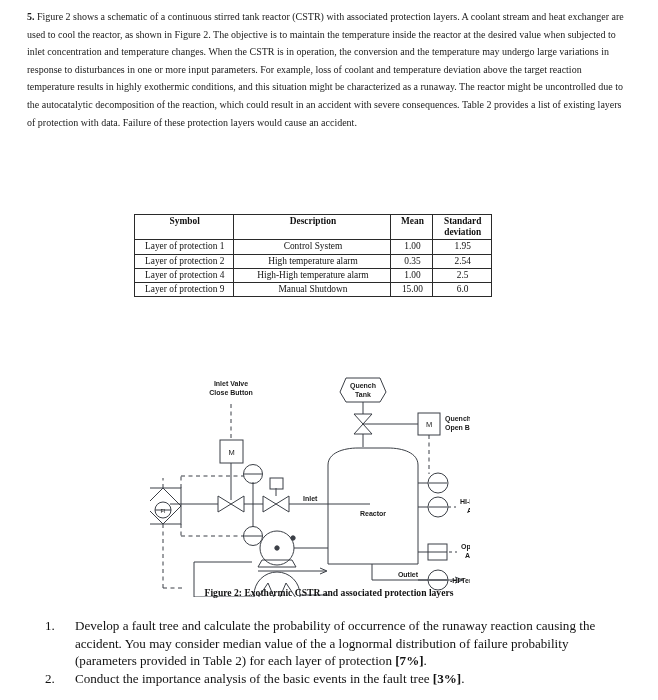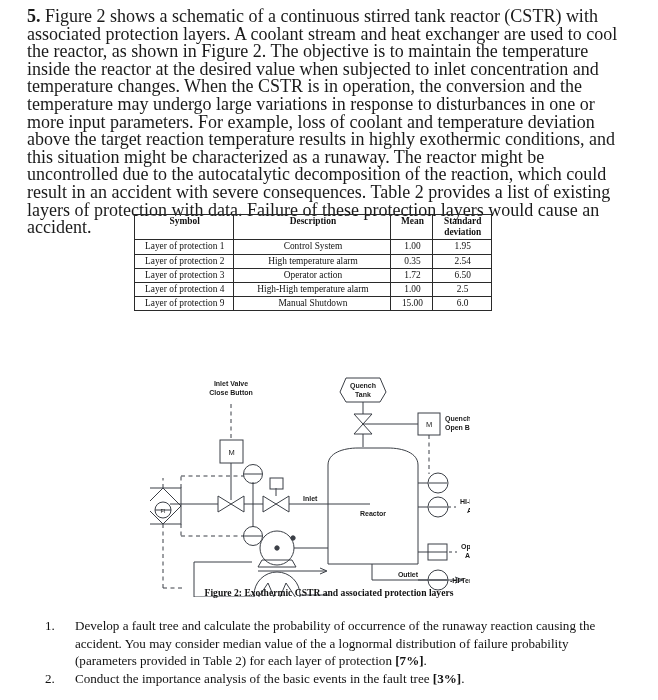--- a/index.html
+++ b/index.html
@@ -15,21 +15,21 @@
     overflow: hidden;
     position: relative;
   }
 
   
   #intro-paragraph {
     position: absolute;
     left: 27px;
     top: 8px;
     width: 602px;
-    font-size: 18px;
+    font-size: 10px;
     line-height: 17.6px;
     text-align: left;
     color: #1a1a1a;
   }
   #intro-paragraph .qnum {
     font-weight: bold;
   }
 
   
   #table-block {
@@ -145,26 +145,20 @@
         <td>1.00</td>
         <td>1.95</td>
       </tr>
       <tr>
         <td>Layer of protection 2</td>
         <td>High temperature alarm</td>
         <td>0.35</td>
         <td>2.54</td>
       </tr>
       <tr>
-        <td>Layer of protection 3</td>
-        <td>Operator action</td>
-        <td>1.72</td>
-        <td>6.50</td>
-      </tr>
-      <tr>
         <td>Layer of protection 4</td>
         <td>High-High temperature alarm</td>
         <td>1.00</td>
         <td>2.5</td>
       </tr>
       <tr>
         <td>Layer of protection 9</td>
         <td>Manual Shutdown</td>
         <td>15.00</td>
         <td>6.0</td>

